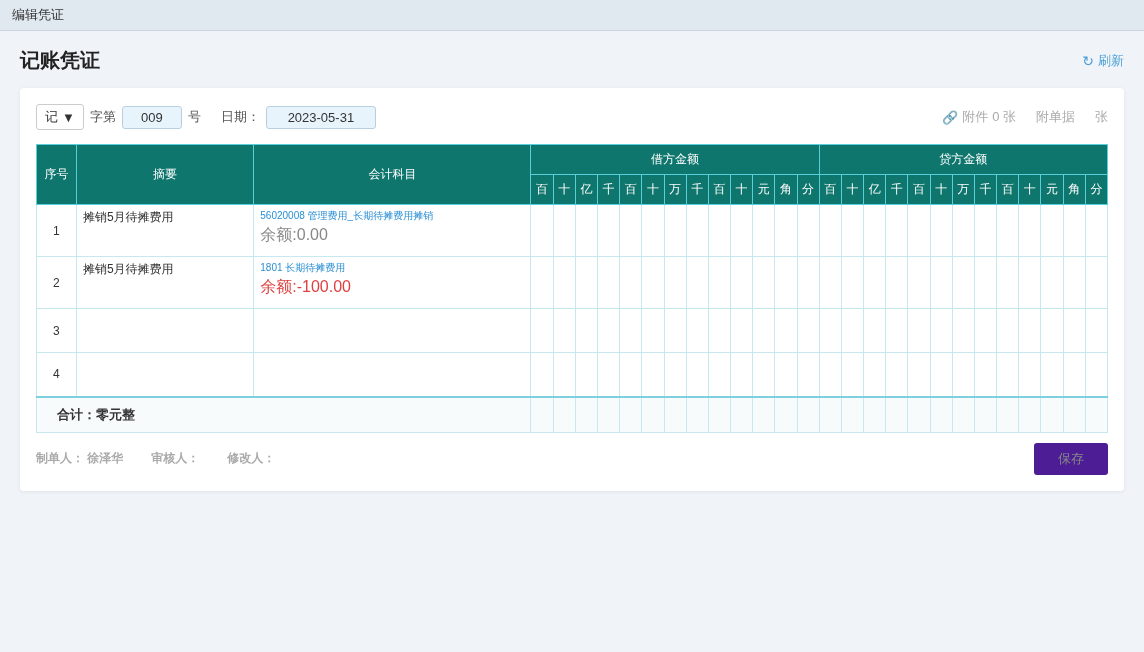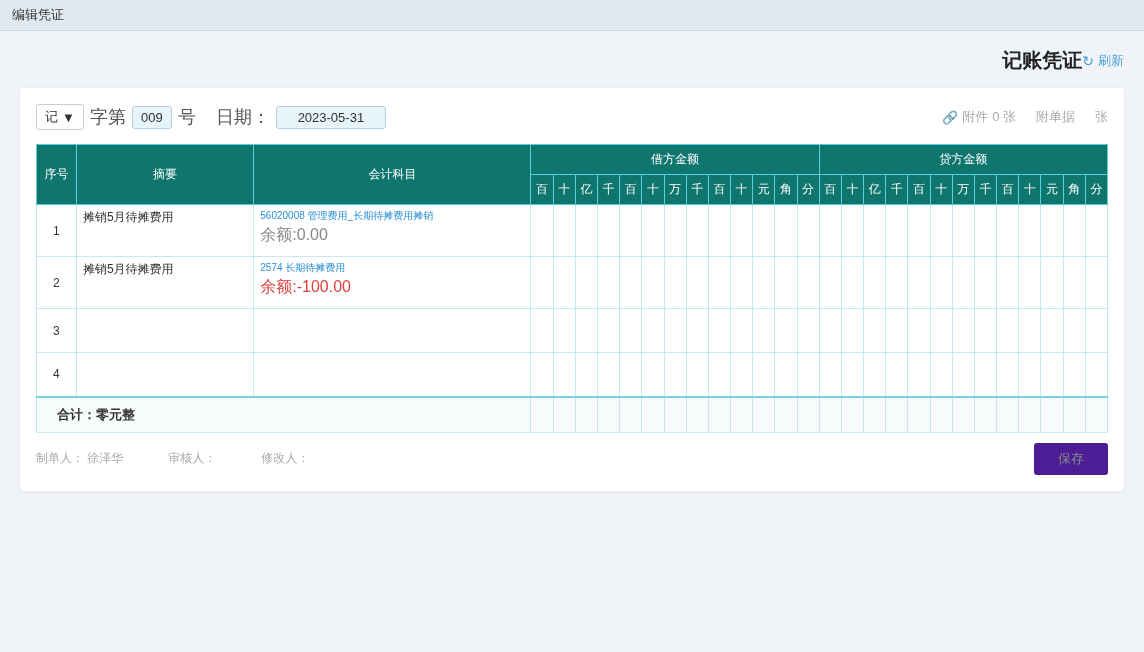--- a/index.html
+++ b/index.html
@@ -26,21 +26,21 @@
       border-bottom: 1px solid #ccd5de;
       flex-shrink: 0;
     }
     .content-area {
       flex: 1;
       padding: 16px 20px;
       overflow: auto;
     }
     .page-header {
       display: flex;
-      justify-content: flex-end;
+      justify-content: space-between;
       align-items: center;
       margin-bottom: 14px;
     }
     .page-title {
       font-size: 20px;
       font-weight: bold;
       color: #222;
     }
     .refresh-btn {
       color: #4a9fd5;
@@ -64,42 +64,42 @@
       gap: 20px;
       margin-bottom: 14px;
     }
     .form-item {
       display: flex;
       align-items: center;
       gap: 6px;
     }
     .form-label {
       color: #555;
-      font-size: 18px;
+      font-size: 13px;
     }
     .dropdown-btn {
       border: 1px solid #ccc;
       background: #fff;
       padding: 3px 8px;
       border-radius: 3px;
       cursor: pointer;
       font-size: 13px;
       color: #333;
       display: flex;
       align-items: center;
       gap: 4px;
     }
     .input-field {
       border: 1px solid #b8cfe0;
       border-radius: 3px;
       padding: 3px 8px;
       font-size: 13px;
       color: #333;
       background: #e8f4fb;
-      width: 40px;
+      width: 60px;
       text-align: center;
     }
     .date-field {
       border: 1px solid #b8cfe0;
       border-radius: 3px;
       padding: 3px 8px;
       font-size: 13px;
       color: #333;
       background: #e8f4fb;
       width: 110px;
@@ -156,23 +156,24 @@
     }
     .balance-text.negative { color: #e04040; }
     .footer-row {
       display: flex;
       align-items: center;
       justify-content: space-between;
       padding-top: 10px;
     }
     .footer-info {
       display: flex;
-      gap: 45px;
+      gap: 28px;
       color: #aaa;
       font-size: 12px;
+      font-weight: bold;
     }
     .save-btn {
       background: #4c1d95;
       color: #888;
       border: none;
       border-radius: 3px;
       padding: 7px 24px;
       font-size: 13px;
       cursor: pointer;
     }
@@ -317,21 +318,21 @@
               <td class="digit-cell"></td>
               <td class="digit-cell"></td>
             </tr>
 
             <tr style="height:52px;">
               <td class="empty-row-seq">2</td>
               <td style="cursor:pointer;">
                 <div class="summary-text">摊销5月待摊费用</div>
               </td>
               <td style="cursor:pointer;">
-                <div class="account-text">2574 长期待摊费用</div>
+                <div class="account-text">1801 长期待摊费用</div>
                 <div class="balance-text negative">余额:-100.00</div>
               </td>
               <td class="digit-cell"></td>
               <td class="digit-cell"></td>
               <td class="digit-cell"></td>
               <td class="digit-cell"></td>
               <td class="digit-cell"></td>
               <td class="digit-cell"></td>
               <td class="digit-cell"></td>
               <td class="digit-cell"></td>

